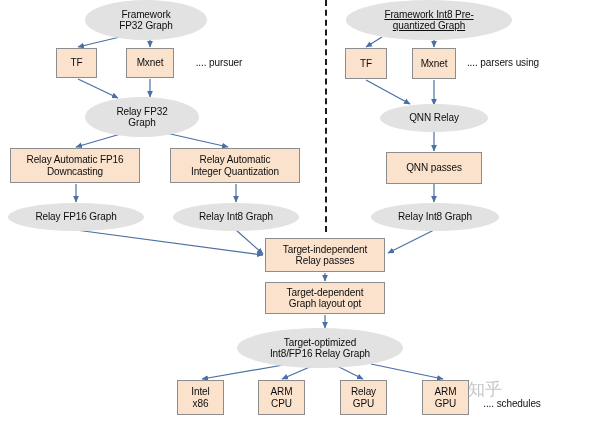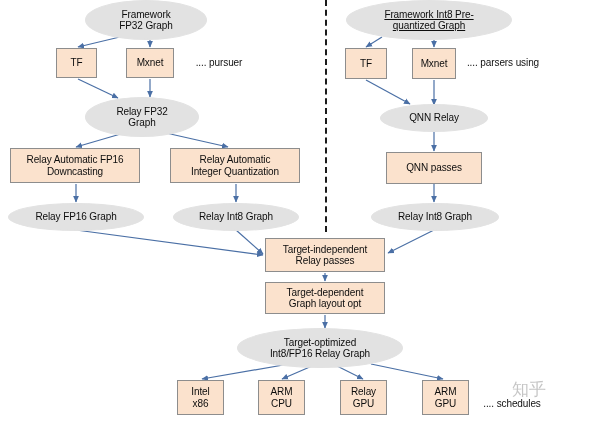--- a/index.html
+++ b/index.html
@@ -195,15 +195,15 @@
       </div>
       <div class="node box" style="left: 422px; top: 380px; width: 47px; height: 35px; font-size: 10px;">
         <span style="white-space: pre-line; padding: 0px 3px;">ARM
 GPU</span>
       </div>
       <div class="node plain" style="left: 472px; top: 395px; width: 80px; height: 18px; font-size: 10px;">
         <span style="white-space: pre-line; padding: 0px 3px;">.... schedules</span>
       </div>
     </div>
 
-  <div class="wm-cn" id="wm-cn" style="left: 468px; top: 378px; margin-left: 44px;">知乎</div>
+  <div class="wm-cn" id="wm-cn" style="left: 468px; top: 378px;">知乎</div>
 
 </div>
 
 </body></html>

